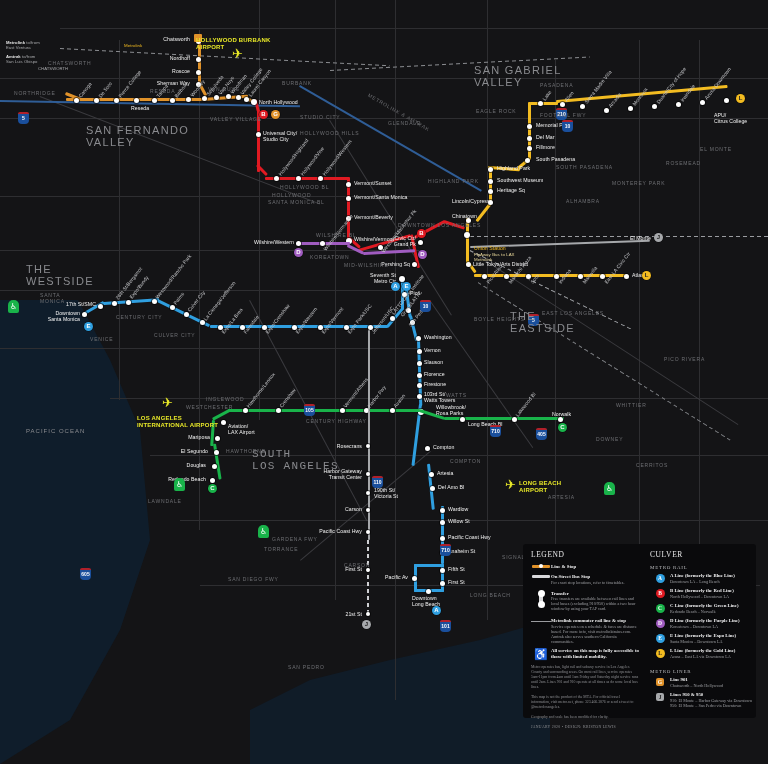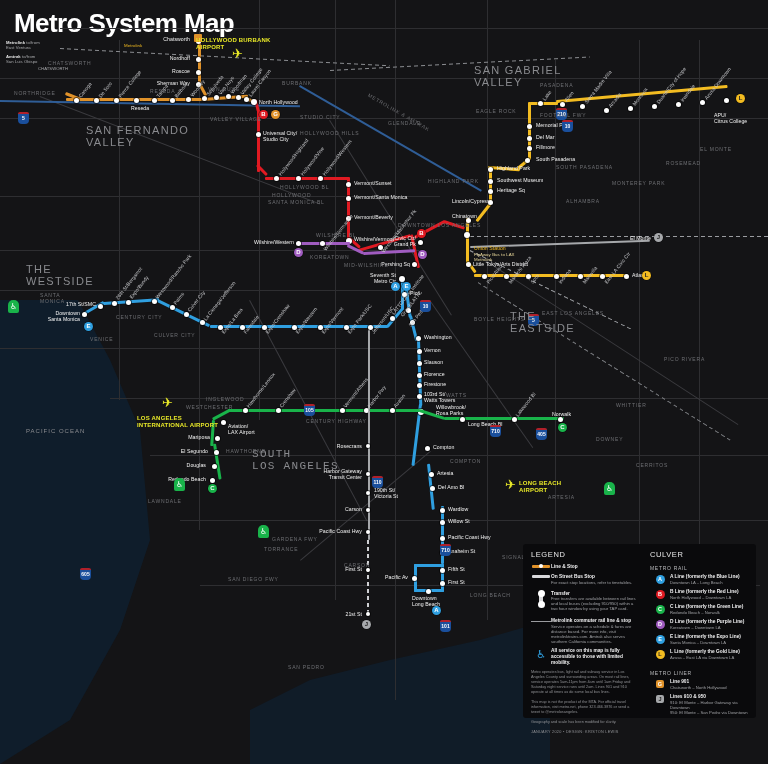--- a/index.html
+++ b/index.html
@@ -57,21 +57,21 @@
   .b-d{background:#a05cc0;}
   .b-e{background:#2f9fe0;}
   .b-l{background:#f3bc21;color:#222;}
   .b-g{background:#e0922a;}
   .b-j{background:#a6a8ab;color:#222;}
 
   
   .shield{position:absolute;width:11px;height:10px;background:#1a4f9c;border-top:2px solid #b0202a;border-radius:2px 2px 4px 4px;color:#fff;font-size:5px;font-weight:bold;text-align:center;line-height:9px;}
 
   
-  #legend{position:absolute;left:523px;top:544px;width:233px;height:174px;background:#0a0a0c;border-radius:3px;padding:6px 8px;box-sizing:border-box;}
+  #legend{position:absolute;left:523px;top:544px;width:233px;height:174px;background:#0a0a0c;border-radius:3px;padding:6px 8px;box-sizing:border-box;font-family:Liberation Serif, serif;}
   .lg-col-left{position:absolute;left:8px;top:6px;width:108px;}
   .lg-col-right{position:absolute;left:127px;top:6px;width:106px;}
   .lg-h{color:#e9e9ea;font-size:7.5px;letter-spacing:.6px;margin-bottom:5px;}
   .lg-sub{color:#b9babd;font-size:5px;letter-spacing:.7px;margin:6px 0 3px;}
   .lg-row{display:flex;align-items:flex-start;margin-bottom:4.5px;}
   .lg-sw{width:20px;flex:0 0 20px;display:flex;align-items:center;justify-content:center;padding-top:1px;}
   .lg-tx{flex:1;}
   .lg-t1{color:#f0f0f1;font-size:4.8px;font-weight:bold;line-height:5.6px;}
   .lg-t2{color:#9fa0a4;font-size:4.2px;line-height:5px;}
   .lg-p{color:#8f9094;font-size:3.8px;line-height:5px;margin-top:5px;}
@@ -93,21 +93,20 @@
 </head>
 <body>
 
 <div id="map">
 
   <div class="ocean" style="left:0;top:300px;width:180px;height:464px;
               clip-path:polygon(0 0,78px 0,110px 60px,140px 130px,150px 240px,120px 330px,70px 420px,0 464px);"></div>
   <div class="ocean" style="left:250px;top:620px;width:300px;height:144px;
               clip-path:polygon(0 144px,0 90px,60px 60px,140px 40px,230px 20px,300px 0,300px 144px);opacity:.85"></div>
 
-  <div id="title">Metro System Map</div>
 
   <div class="road" style="left:0;top:118px;width:768px;"></div>
   <div class="road" style="left:0;top:196px;width:440px;"></div>
   <div class="road" style="left:0;top:250px;width:420px;"></div>
   <div class="road" style="left:0;top:290px;width:400px;"></div>
   <div class="road" style="left:0;top:348px;width:420px;"></div>
   <div class="road" style="left:110px;top:398px;width:660px;"></div>
   <div class="road" style="left:150px;top:455px;width:620px;"></div>
   <div class="road" style="left:180px;top:520px;width:590px;"></div>
   <div class="road" style="left:200px;top:585px;width:560px;"></div>

